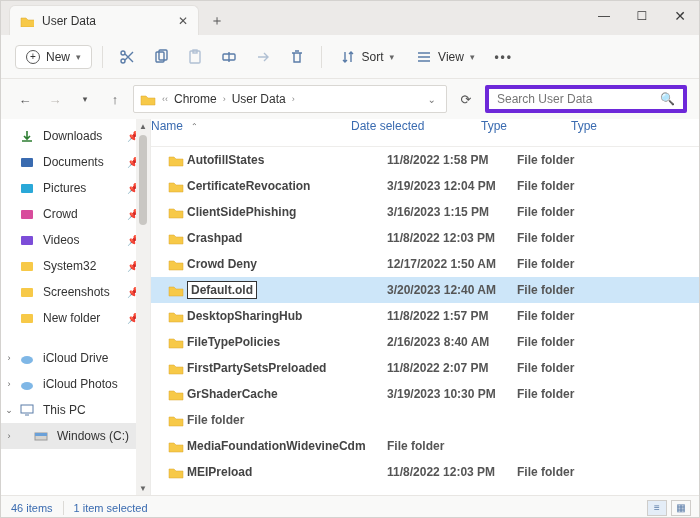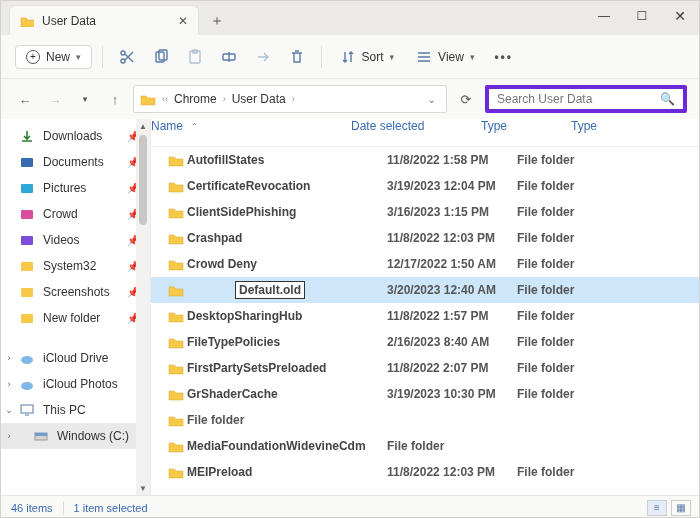--- a/index.html
+++ b/index.html
@@ -66,21 +66,21 @@
   .col-type { width:90px; }
   .col-size { width:40px; }
   .sort-caret { font-size:8px; color:#666;}
   .fl-body { flex:1; overflow:hidden;}
   .row { display:flex; align-items:center; height:26px; padding-left:14px; font-size:12px; color:#444;font-weight:bold;}
   .row.sel { background:#cde6f9; }
   .row .ico { width:22px; display:flex; justify-content:center;}
   .row .name { width:200px; white-space:nowrap; overflow:hidden; text-overflow:ellipsis;}
   .row .date { width:130px; color:#555;}
   .row .type { width:90px; color:#555;}
-  .rename-box { border:1px solid #333; background:#fff; padding:0 3px; font-size:12px; line-height:16px; display:inline-block;margin-left:48px;}
+  .rename-box { border:1px solid #333; background:#fff; padding:0 3px; font-size:12px; line-height:16px; display:inline-block;}
 
   
   .status { height:24px; border-top:1px solid #e8e6e3; display:flex; align-items:center; padding:0 10px; font-size:11px; color:#3a6bb0; gap:4px; background:#f9f9f8; position:relative;}
   .status .divider { width:1px; height:14px; background:#dcdad6; margin:0 6px;}
   .viewbtns { position:absolute; right:8px; display:flex; gap:4px;}
   .viewbtn { width:20px; height:16px; border:1px solid #cfcdca; display:flex; align-items:center; justify-content:center; font-size:10px; color:#5a7ca8;}
   .viewbtn.active { background:#e4edf7; }
 
   
   .folder-svg { width:16px; height:13px; }

